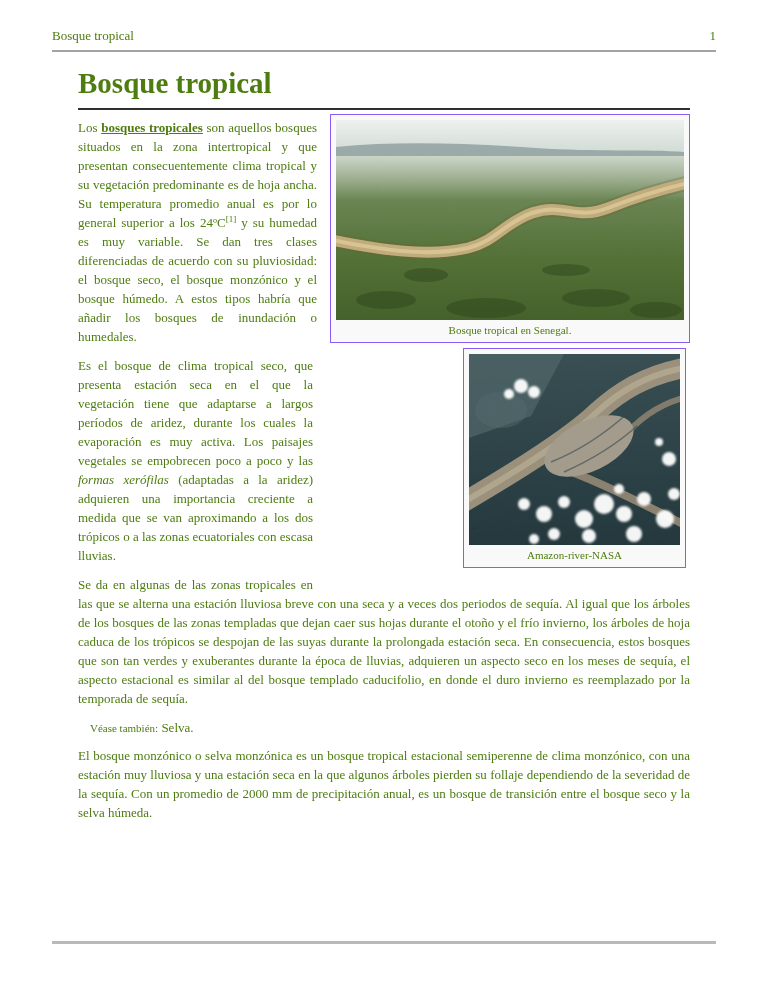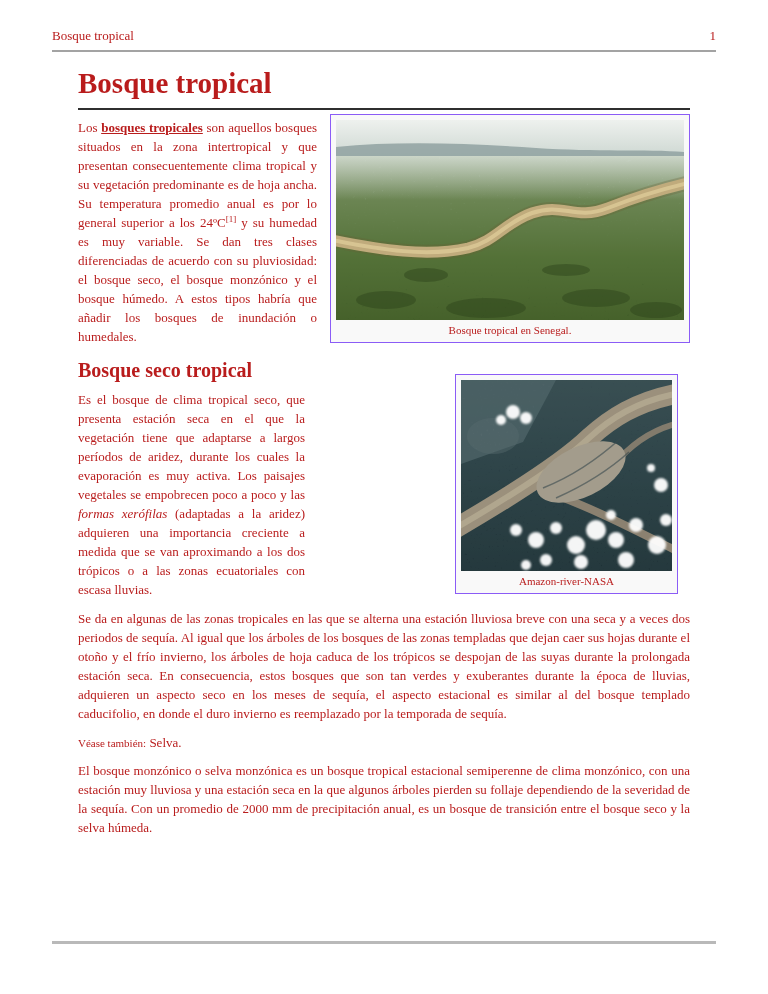--- a/index.html
+++ b/index.html
@@ -1,18 +1,18 @@
 <!DOCTYPE html>
 <html><head>
 <meta charset="utf-8">
 <style>
   html,body { margin:0; padding:0; background:#ffffff; }
   .page {
     position:relative; width:768px; height:994px; background:#ffffff;
-    font-family:"Liberation Serif", serif; color:#b91c1c; overflow:hidden;
+    font-family:"Liberation Serif", serif; color:#4d7c0f; overflow:hidden;
   }
   
   .pg-header { position:absolute; top:28px; left:52px; right:52px; }
   .pg-header-row {
     display:flex; justify-content:space-between; align-items:flex-end;
     font-size:13px; padding-bottom:6px; border-bottom:2px solid #a3a3a3;
   }
   
   .article { position:absolute; top:66px; left:78px; width:612px; font-size:13px; line-height:19px; }
   .article h1 {
@@ -25,22 +25,22 @@
   .bold { font-weight:bold;text-decoration:underline; }
   .italic { font-style:italic; }
   
   .fig {
     float:right; background:#f9f9f9; border:1px solid #8b5cf6; padding:5px;
     text-align:center;
   }
   .fig svg { display:block; }
   .fig figcaption { font-size:11px; line-height:13px; padding-top:4px; text-align:center; }
   .fig1 { margin:4px 0 0 13px; }
-  .fig2 { margin:-8px 12px 8px 150px; }
-  .see-also { margin:6px 0 0; font-size:13px; }
+  .fig2 { margin:-8px 4px 8px 150px; }
+  .see-also { margin:6px 12px 0; font-size:13px; }
   .see-also .lbl { font-size:11px; }
   
   .pg-footer { position:absolute; left:52px; right:52px; top:941px; border-top:3px solid #b9b9b9; }
 </style>
 </head>
 <body>
 
 <div class="page">
 
   <div class="pg-header">
@@ -93,21 +93,20 @@
             <ellipse cx="320" cy="190" rx="26" ry="8"></ellipse>
           <ellipse cx="90" cy="155" rx="22" ry="7"></ellipse>
             <ellipse cx="230" cy="150" rx="24" ry="6"></ellipse>
         </g>
       </svg>
       <figcaption>Bosque tropical en Senegal.</figcaption>
     </figure>
 
     <p><span>Los </span><span class="bold">bosques tropicales</span><span> son aquellos bosques situados en la zona intertropical y que presentan consecuentemente clima tropical y su vegetación predominante es de hoja ancha. Su temperatura promedio anual es por lo general superior a los 24ºC</span><sup class="ref">[1]</sup><span> y su humedad es muy variable. Se dan tres clases diferenciadas de acuerdo con su pluviosidad: el bosque seco, el bosque monzónico y el bosque húmedo. A estos tipos habría que añadir los bosques de inundación o humedales.</span></p>
 
-    <h2>Bosque seco tropical</h2>
 
     <figure class="fig fig2">
       <svg width="211" height="191" viewBox="0 0 211 191" aria-hidden="true">
         <defs>
           <linearGradient id="amz" x1="0" y1="0" x2="0" y2="1">
             <stop offset="0" stop-color="#35474e"></stop>
               <stop offset="0.45" stop-color="#22353d"></stop>
             <stop offset="1" stop-color="#101f27"></stop>
           </linearGradient>
           <filter id="grain2" x="0" y="0" width="100%" height="100%">

